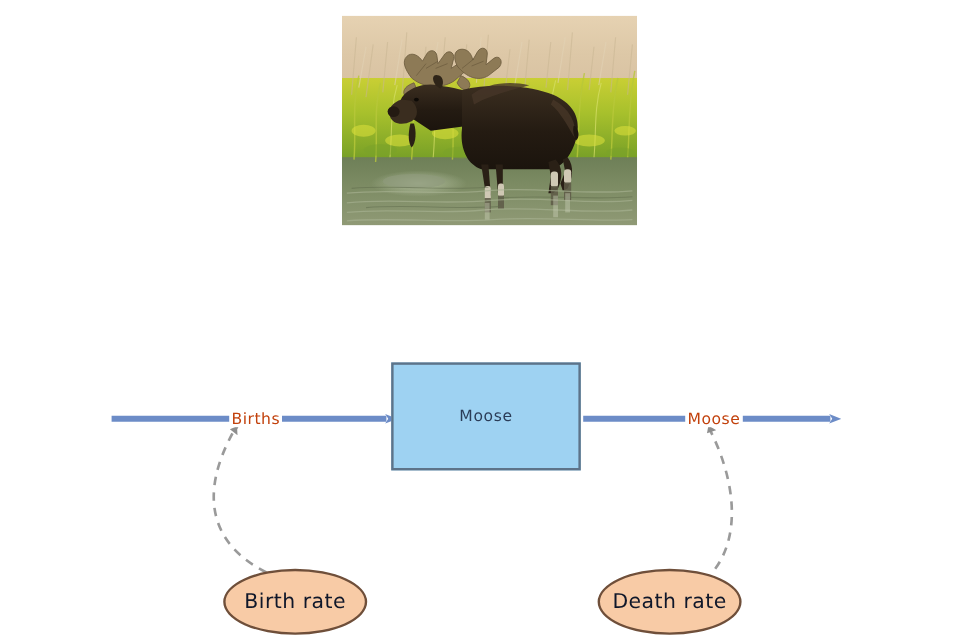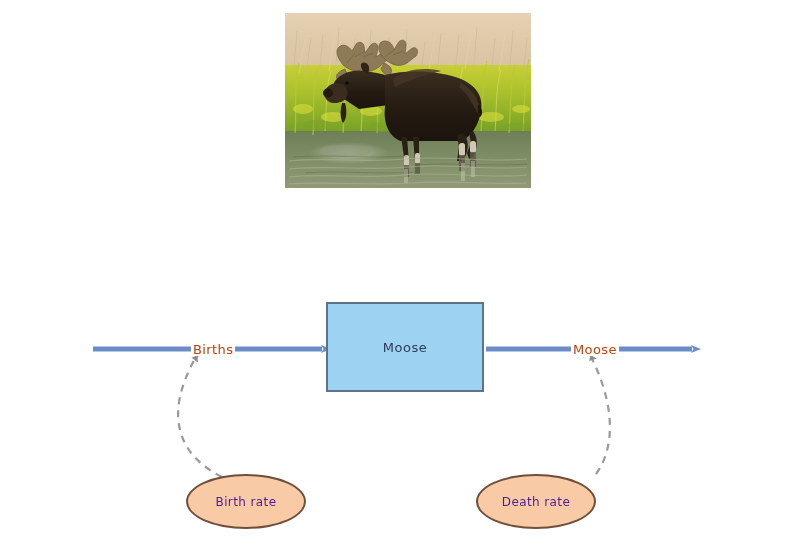--- a/index.html
+++ b/index.html
@@ -95,30 +95,30 @@
     border-radius: 50%;
     background: #f8cba6;
     border: 2px solid #6f4f3a;
     box-sizing: border-box;
     display: flex;
     align-items: center;
     justify-content: center;
   }
   .rate-ellipse span {
     font-family: "DejaVu Sans", sans-serif;
-    font-size: 12px;
-    color: #4c1d95;
+    font-size: 17px;
+    color: #0f172a;
     letter-spacing: 0.4px;
   }
   #ellipse-birth-rate {
     left: 186px;
     top: 474px;
   }
   #ellipse-death-rate {
-    left: 476px;
+    left: 498px;
     top: 474px;
   }
 </style>
 </head>
 <body>
 
 <svg id="canvas" viewBox="0 0 800 536" xmlns="http://www.w3.org/2000/svg">
   <defs>
     <marker id="flowhead" markerWidth="10" markerHeight="10" refX="1" refY="4" orient="auto" markerUnits="userSpaceOnUse">
       <path d="M0,0 L10,4 L0,8 L2.5,4 Z" fill="#6c8cc7"></path>

